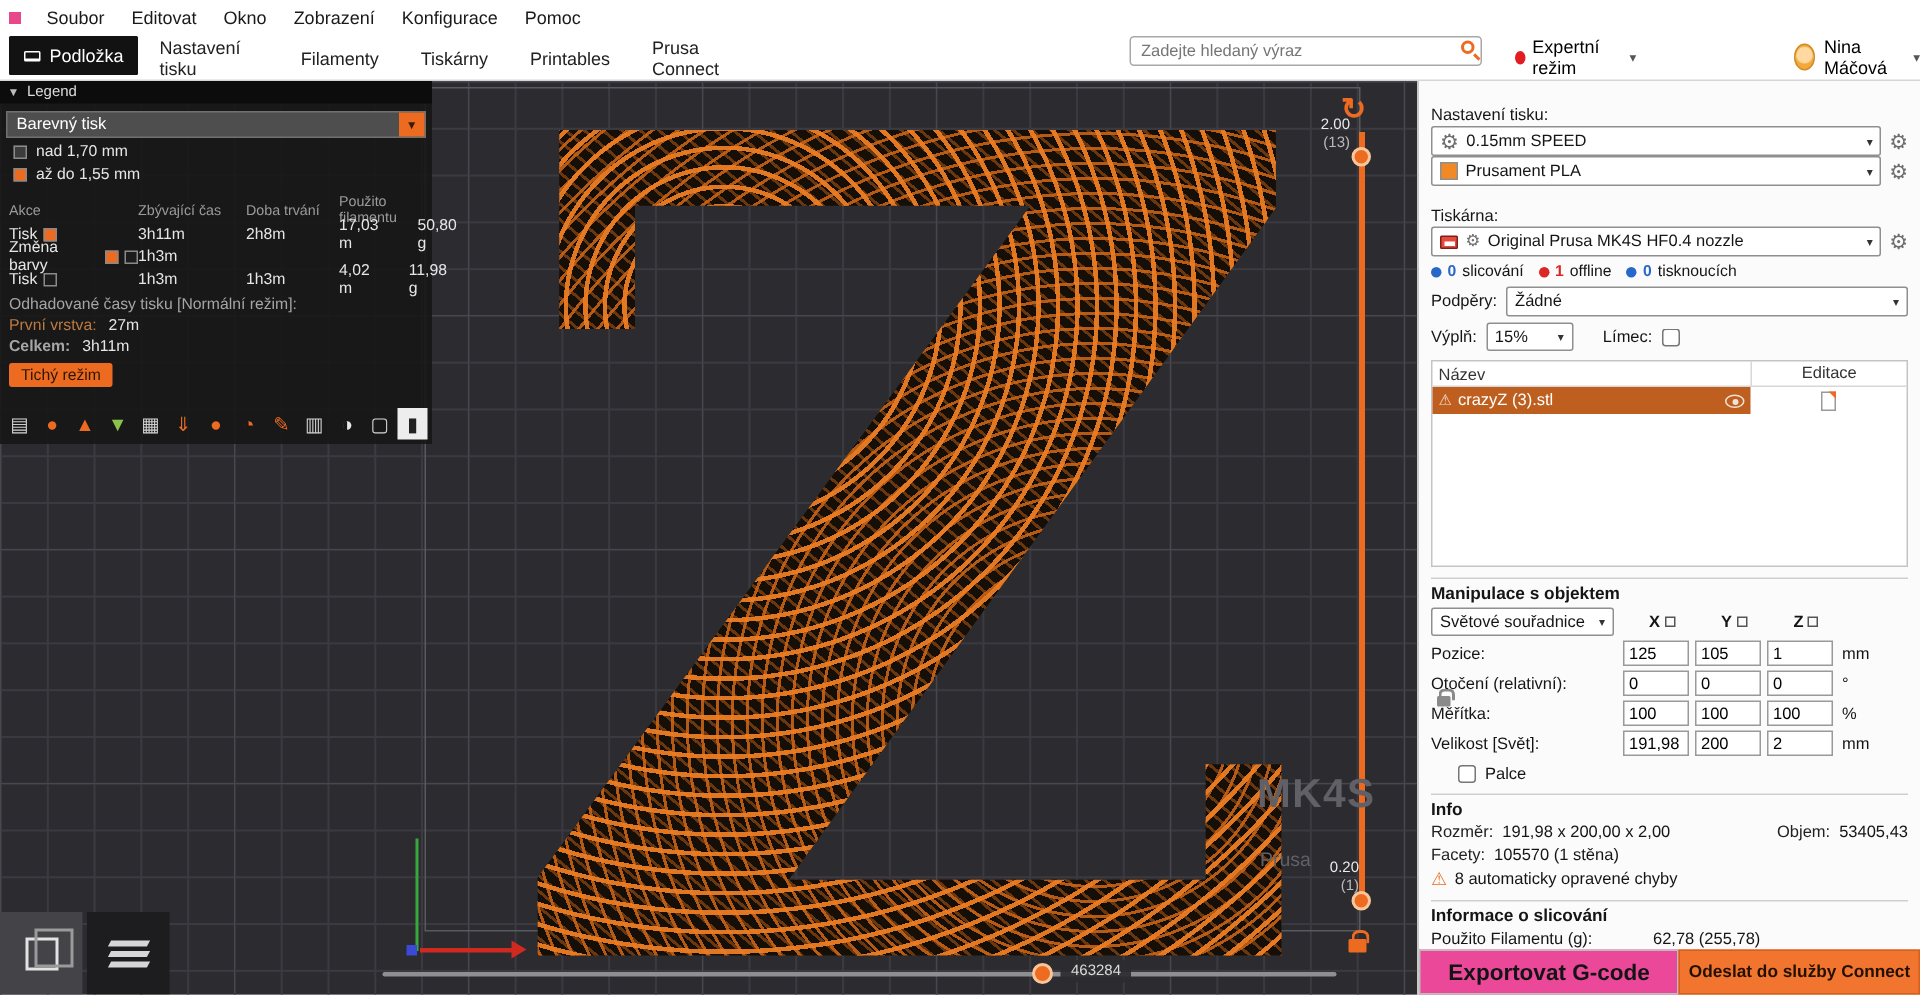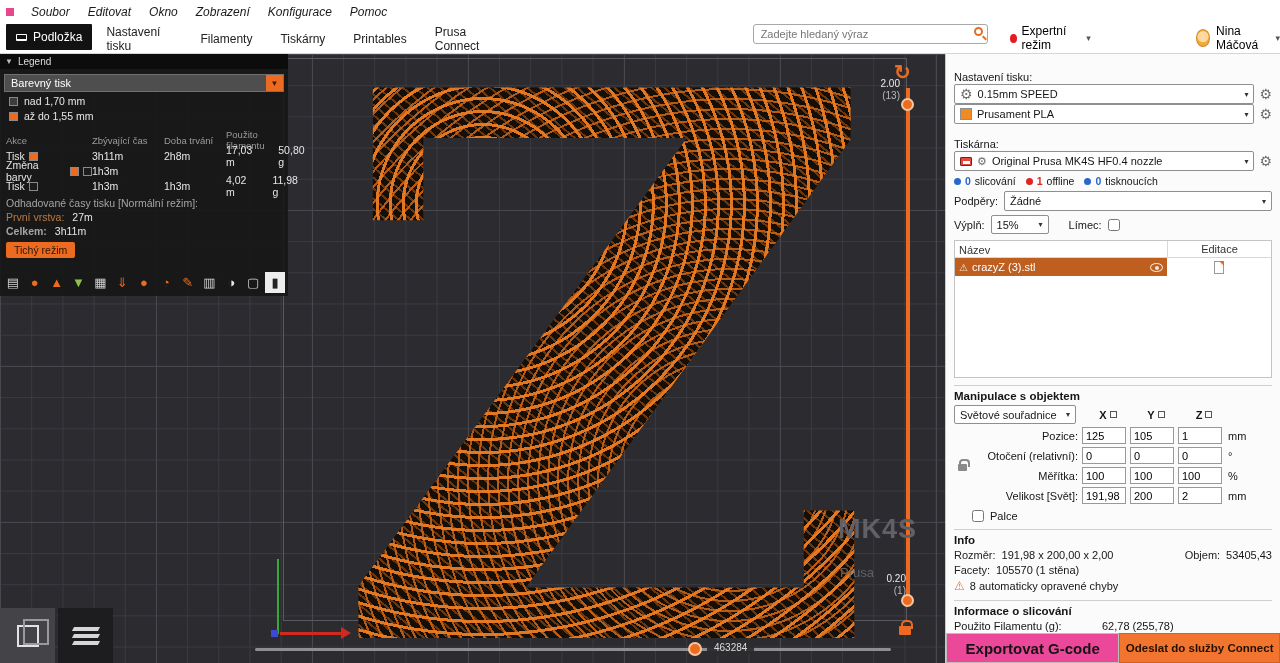--- a/index.html
+++ b/index.html
@@ -1,21 +1,21 @@
 <!DOCTYPE html>
 <html><head>
 <meta charset="utf-8">
 <style>
   * { box-sizing: border-box; margin: 0; padding: 0; }
   html,body { width:1280px; height:663px; overflow:hidden; font-family:"Liberation Sans",sans-serif; background:#fff; }
 
   
   #menubar { height:24px; display:flex; align-items:center; background:#fff; padding-left:6px; font-size:12px; color:#1a1a1a; }
   .app-icon { width:8px; height:8px; background:#e8488a; margin-right:8px; }
-  .menu-item { padding:0 9px; height:24px; display:flex; align-items:center; cursor:default;font-style:italic; }
+  .menu-item { padding:0 9px; height:24px; display:flex; align-items:center; cursor:default; }
 
   
   #tabbar { height:30px; display:flex; align-items:flex-start; background:#fff; border-bottom:1px solid #d6d6d6; font-size:12px; }
   .tab { padding:0 14px; height:30px; display:flex; align-items:center; color:#222; }
   .tab-active { background:#121212; color:#fff; height:26px; margin-left:6px; padding:0 10px; display:flex; align-items:center; gap:6px; border-radius:1px; }
   .plate-icon { width:11px; height:7px; border:1px solid #fff; border-bottom-width:2px; border-radius:1px; }
   .searchbox { position:relative; margin-left:240px; }
   .searchbox input { width:235px; height:20px; border:1px solid #a8a8a8; border-radius:3px; font-size:11px; padding:0 22px 0 7px; color:#444; }
   .mag-icon { position:absolute; right:5px; top:3px; width:9px; height:9px; border:2px solid #ED6B21; border-radius:50%; }
   .mag-icon::after { content:""; position:absolute; width:5px; height:2px; background:#ED6B21; transform:rotate(45deg); left:6px; top:8px; }
@@ -125,21 +125,21 @@
   .page-ic::after { content:""; position:absolute; right:-1px; top:-1px; border-left:5px solid transparent; border-top:5px solid #ED6B21; }
   .section { border-top:1px solid #cfcfcf; margin-top:7px; padding-top:4px; position:relative; }
   .sec-title { font-weight:bold; font-size:11.5px; }
   .man-head { display:flex; align-items:center; margin-top:3px; }
   .combo-coord { width:122px; display:flex; align-items:center; height:19px; background:#fff; border:1px solid #8f8f8f; border-radius:2px; padding:0 5px; }
   .combo-coord .arrow { margin-left:auto; font-size:8px; color:#333; }
   .axis-cell { width:48px; text-align:center; font-weight:bold; display:flex; align-items:center; justify-content:center; gap:3px; }
   .axis-cell:first-of-type { margin-left:8px; }
   .axis-sq { width:7px; height:7px; border:1px solid #555; display:inline-block; }
   .man-row { display:flex; align-items:center; margin-top:3px; }
-  .man-label { width:128px; text-align:right; padding-right:4px; }
+  .man-label { width:128px; padding-right:4px; }
   .man-row input { width:44px; height:17px; border:1px solid #999; font-size:11px; padding:0 3px; margin-right:4px; font-family:"Liberation Sans",sans-serif; }
   .unit { margin-left:2px; }
   .scale-lock { position:absolute; left:4px; top:78px; width:9px; height:7px; background:#8a8a8a; border-radius:1px; }
   .scale-lock::before { content:""; position:absolute; left:1px; top:-5px; width:7px; height:6px; border:2px solid #8a8a8a; border-bottom:none; border-radius:4px 4px 0 0; }
   .palce-row { display:flex; align-items:center; gap:6px; margin:6px 0 0 18px; }
   .info-row { display:flex; margin-top:3px; }
   .il { color:#222; } .iv { margin-left:6px; }
   .spread { margin-left:auto; display:flex; }
   .warn-row { display:flex; align-items:center; gap:5px; margin-top:3px; }
   .warn-orange { color:#ED6B21; font-size:12px; }

